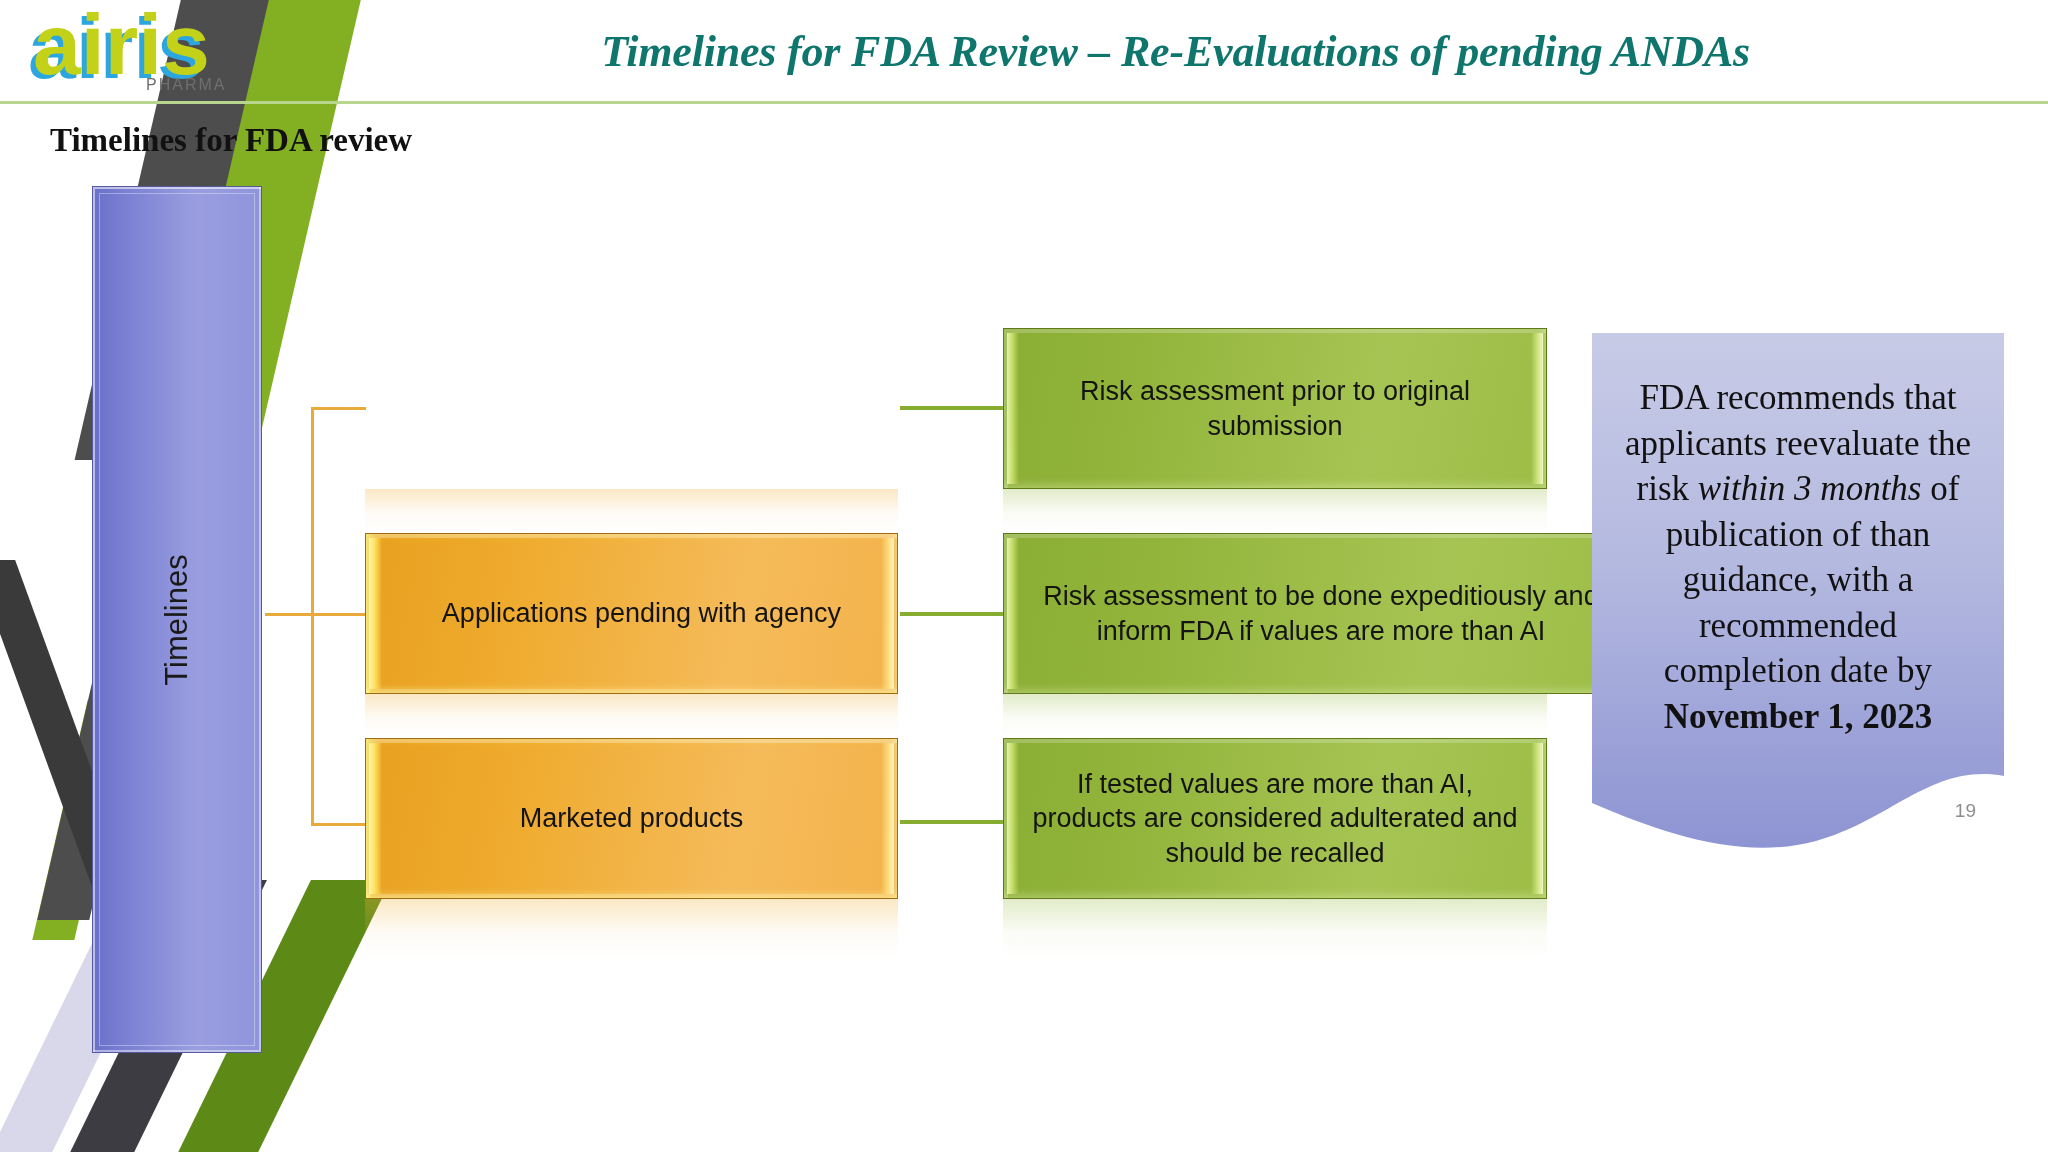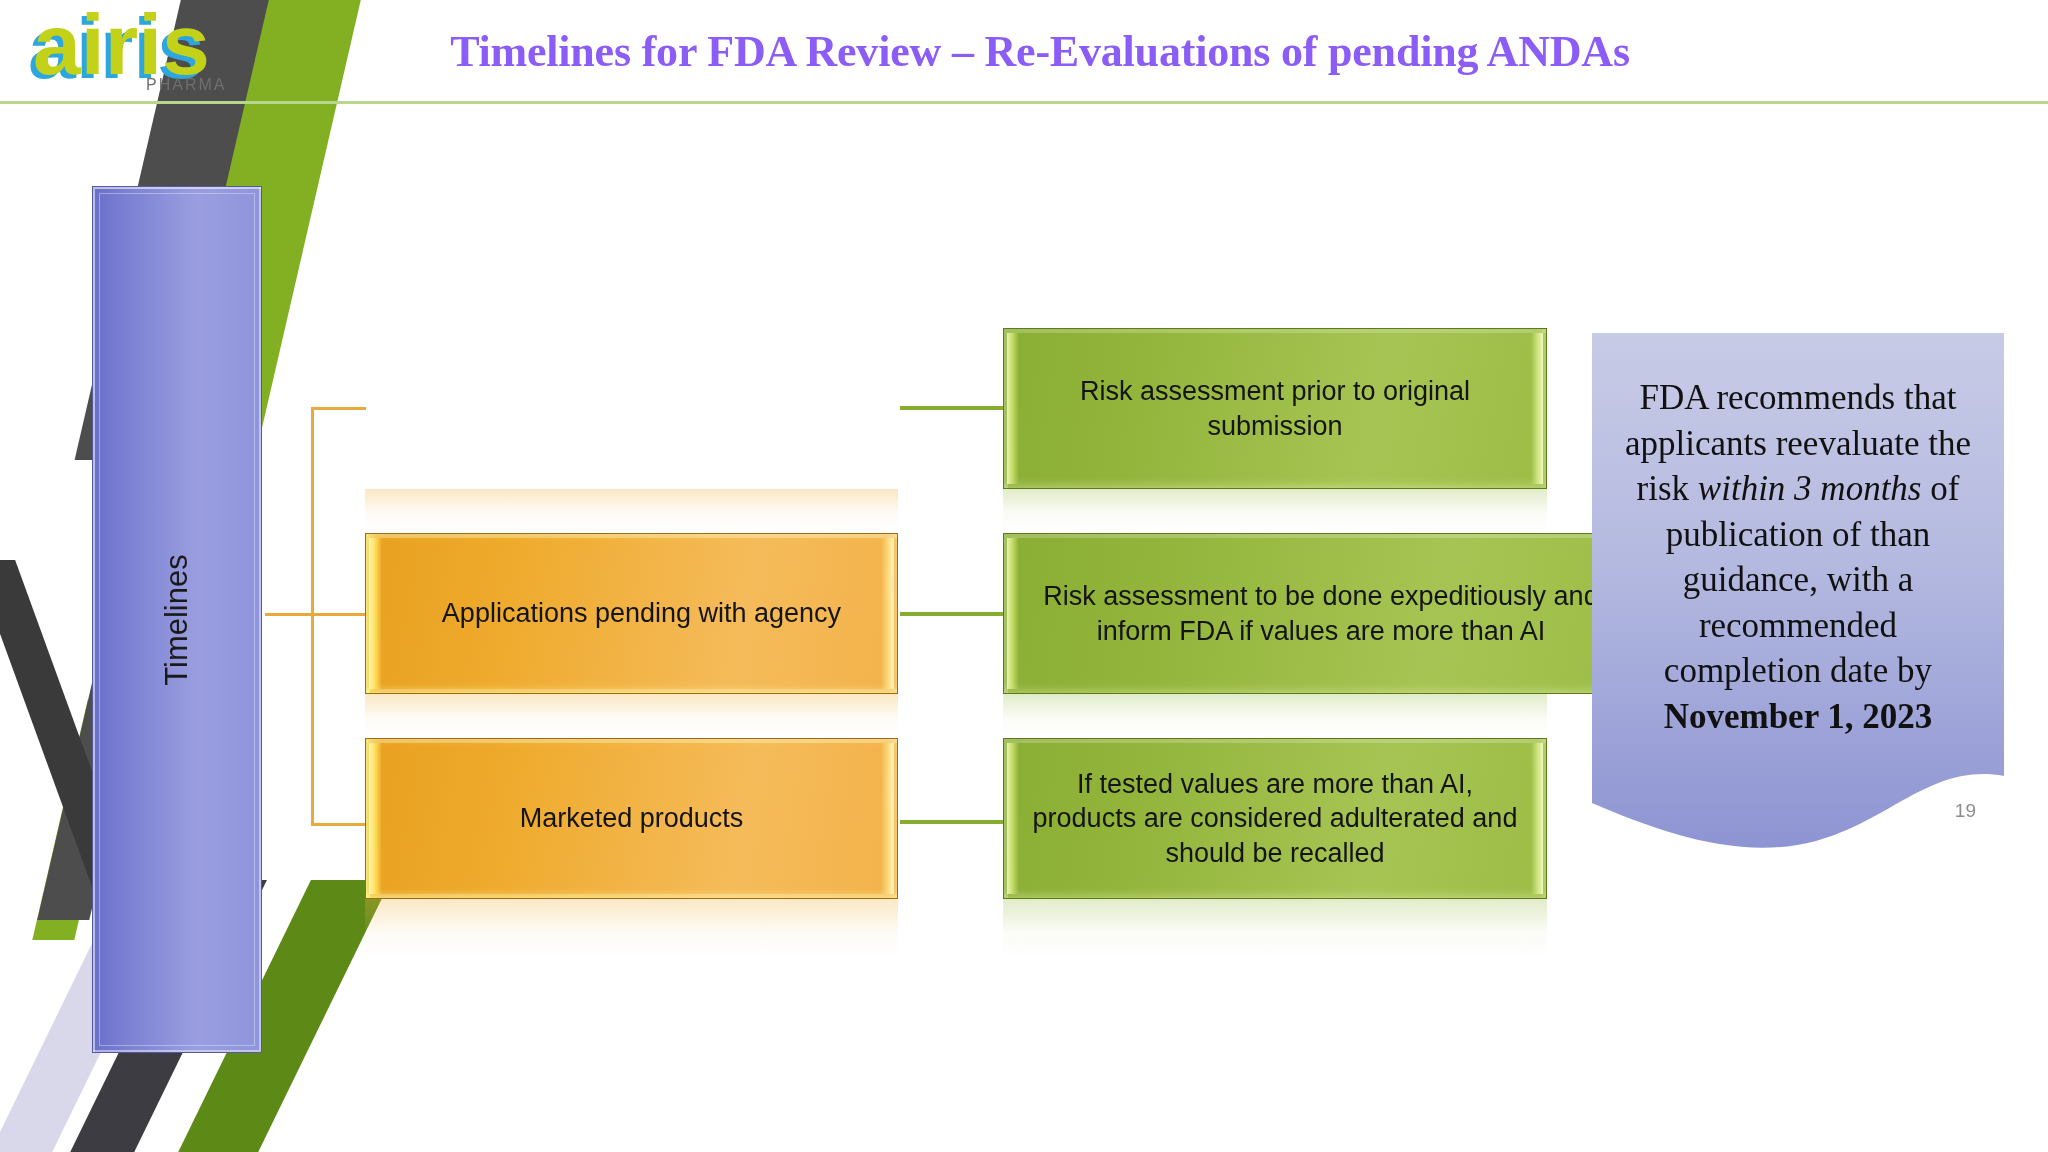--- a/index.html
+++ b/index.html
@@ -114,27 +114,28 @@
     letter-spacing: 2px;
     color: #6f6f6f;
     font-family: "Liberation Sans", sans-serif;
     z-index: 9;
   }
   .title {
     position: absolute;
     left: 330px;
     top: 26px;
     width: 1420px;
-    text-align: center;
+    text-align: right;
     font-family: "Liberation Serif", serif;
     font-weight: bold;
     font-size: 44px;
-    color: #8b5cf6;
+    color: #0f766e;
     letter-spacing: -0.2px;
     z-index: 9;
+    font-style: italic;
   }
   .header-rule {
     position: absolute;
     left: 0;
     top: 101px;
     width: 2048px;
     height: 3px;
     background: #b9d68e;
     z-index: 7;
   }
@@ -332,20 +333,21 @@
       <g font-family="Liberation Sans, sans-serif" font-size="86" font-weight="bold">
         <text x="4" y="70" fill="#2ba6de">airis</text>
         <text x="9" y="66" fill="#c3d118">airis</text>
       </g>
     </svg>
   </div>
   <div class="logo-sub">PHARMA</div>
 
   <div class="title">Timelines for FDA Review – Re-Evaluations of pending ANDAs</div>
   <div class="header-rule"></div>
+  <div class="subtitle">Timelines for FDA review</div>
 
   <div class="timeline-bar">
     <div class="timeline-bar-inner"></div>
     <div class="timeline-bar-label">Timelines</div>
   </div>
 
   <div class="conn conn-orange-v"></div>
   <div class="conn conn-orange-stub"></div>
   <div class="conn conn-orange-h" style="top:407px;"></div>
   <div class="conn conn-orange-h" style="top:613px;"></div>

